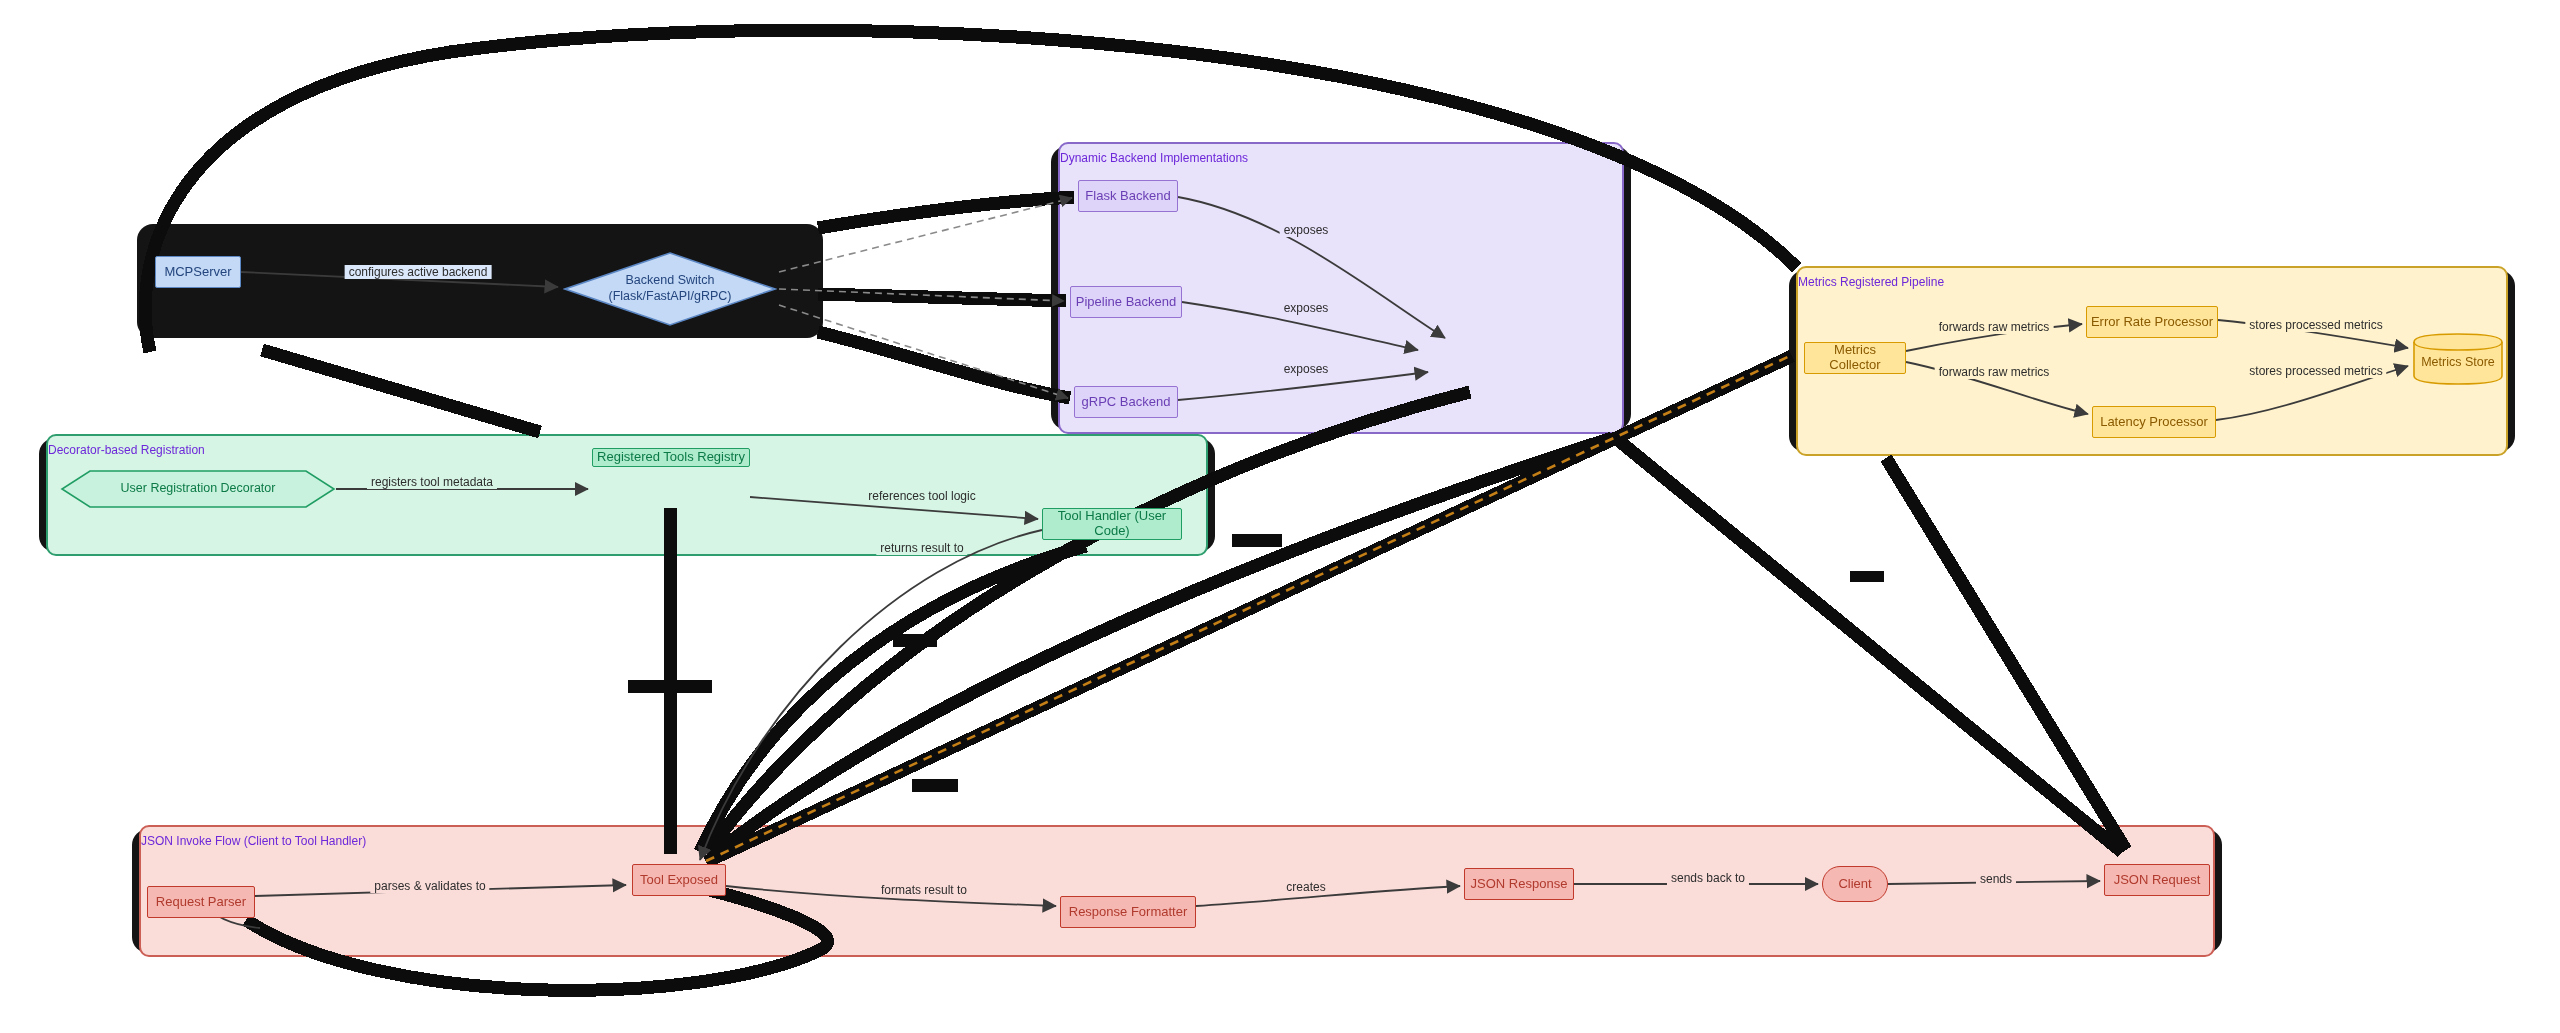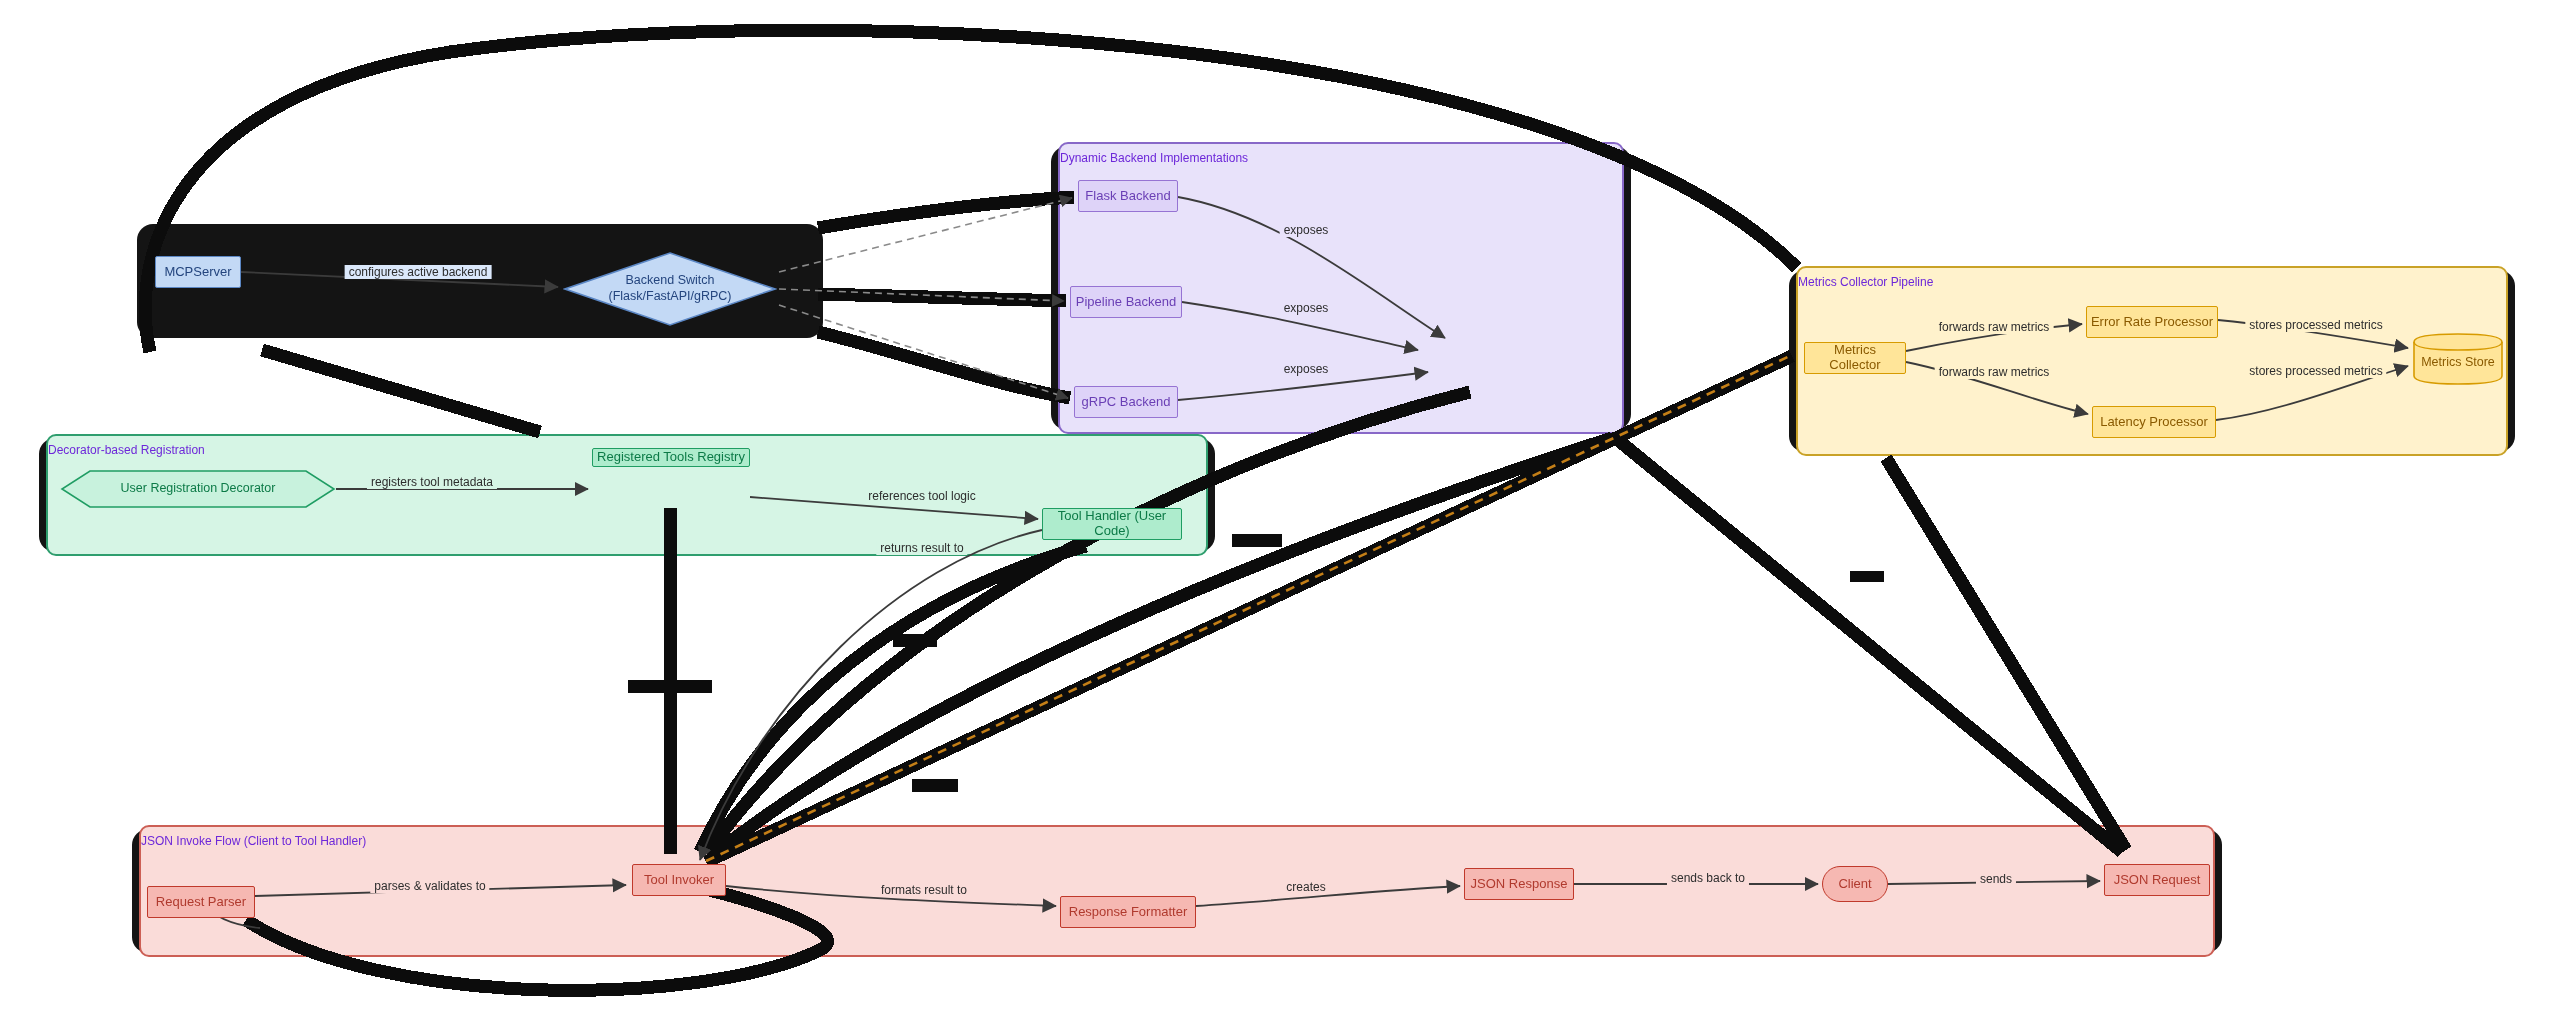--- a/index.html
+++ b/index.html
@@ -61,21 +61,21 @@
   <div class="plate" style="left:137px;top:224px;width:686px;height:114px"></div>
   <div class="plate" style="left:1051px;top:146px;width:580px;height:284px"></div>
   <div class="plate" style="left:1789px;top:270px;width:726px;height:182px"></div>
   <div class="plate" style="left:39px;top:438px;width:1176px;height:114px"></div>
   <div class="plate" style="left:132px;top:829px;width:2090px;height:124px"></div>
 
   <div class="group g-purple" style="left:1058px;top:142px;width:566px;height:292px">
     <div class="group-title">Dynamic Backend Implementations</div>
   </div>
   <div class="group g-yellow" style="left:1796px;top:266px;width:712px;height:190px">
-    <div class="group-title">Metrics Collector Pipeline</div>
+    <div class="group-title">Metrics Registered Pipeline</div>
   </div>
   <div class="group g-green" style="left:46px;top:434px;width:1162px;height:122px">
     <div class="group-title">Decorator-based Registration</div>
   </div>
   <div class="group g-red" style="left:139px;top:825px;width:2076px;height:132px">
     <div class="group-title">JSON Invoke Flow (Client to Tool Handler)</div>
   </div>
 
   <svg class="edges" width="2560" height="1033" viewBox="0 0 2560 1033">
     <defs>
@@ -154,21 +154,21 @@
   <div class="node n-green" style="left:592px;top:448px;width:158px;height:19px">
     <span>Registered Tools Registry</span>
   </div>
   <div class="node n-green" style="left:1042px;top:508px;width:140px;height:32px">
     <span>Tool Handler (User Code)</span>
   </div>
   <div class="node n-red" style="left:147px;top:886px;width:108px;height:32px">
     <span>Request Parser</span>
   </div>
   <div class="node n-red" style="left:632px;top:864px;width:94px;height:32px">
-    <span>Tool Invoker</span>
+    <span>Tool Exposed</span>
   </div>
   <div class="node n-red" style="left:1060px;top:896px;width:136px;height:32px">
     <span>Response Formatter</span>
   </div>
   <div class="node n-red" style="left:1464px;top:868px;width:110px;height:32px">
     <span>JSON Response</span>
   </div>
   <div class="node n-red stadium" style="left:1822px;top:866px;width:66px;height:36px">
     <span>Client</span>
   </div>

